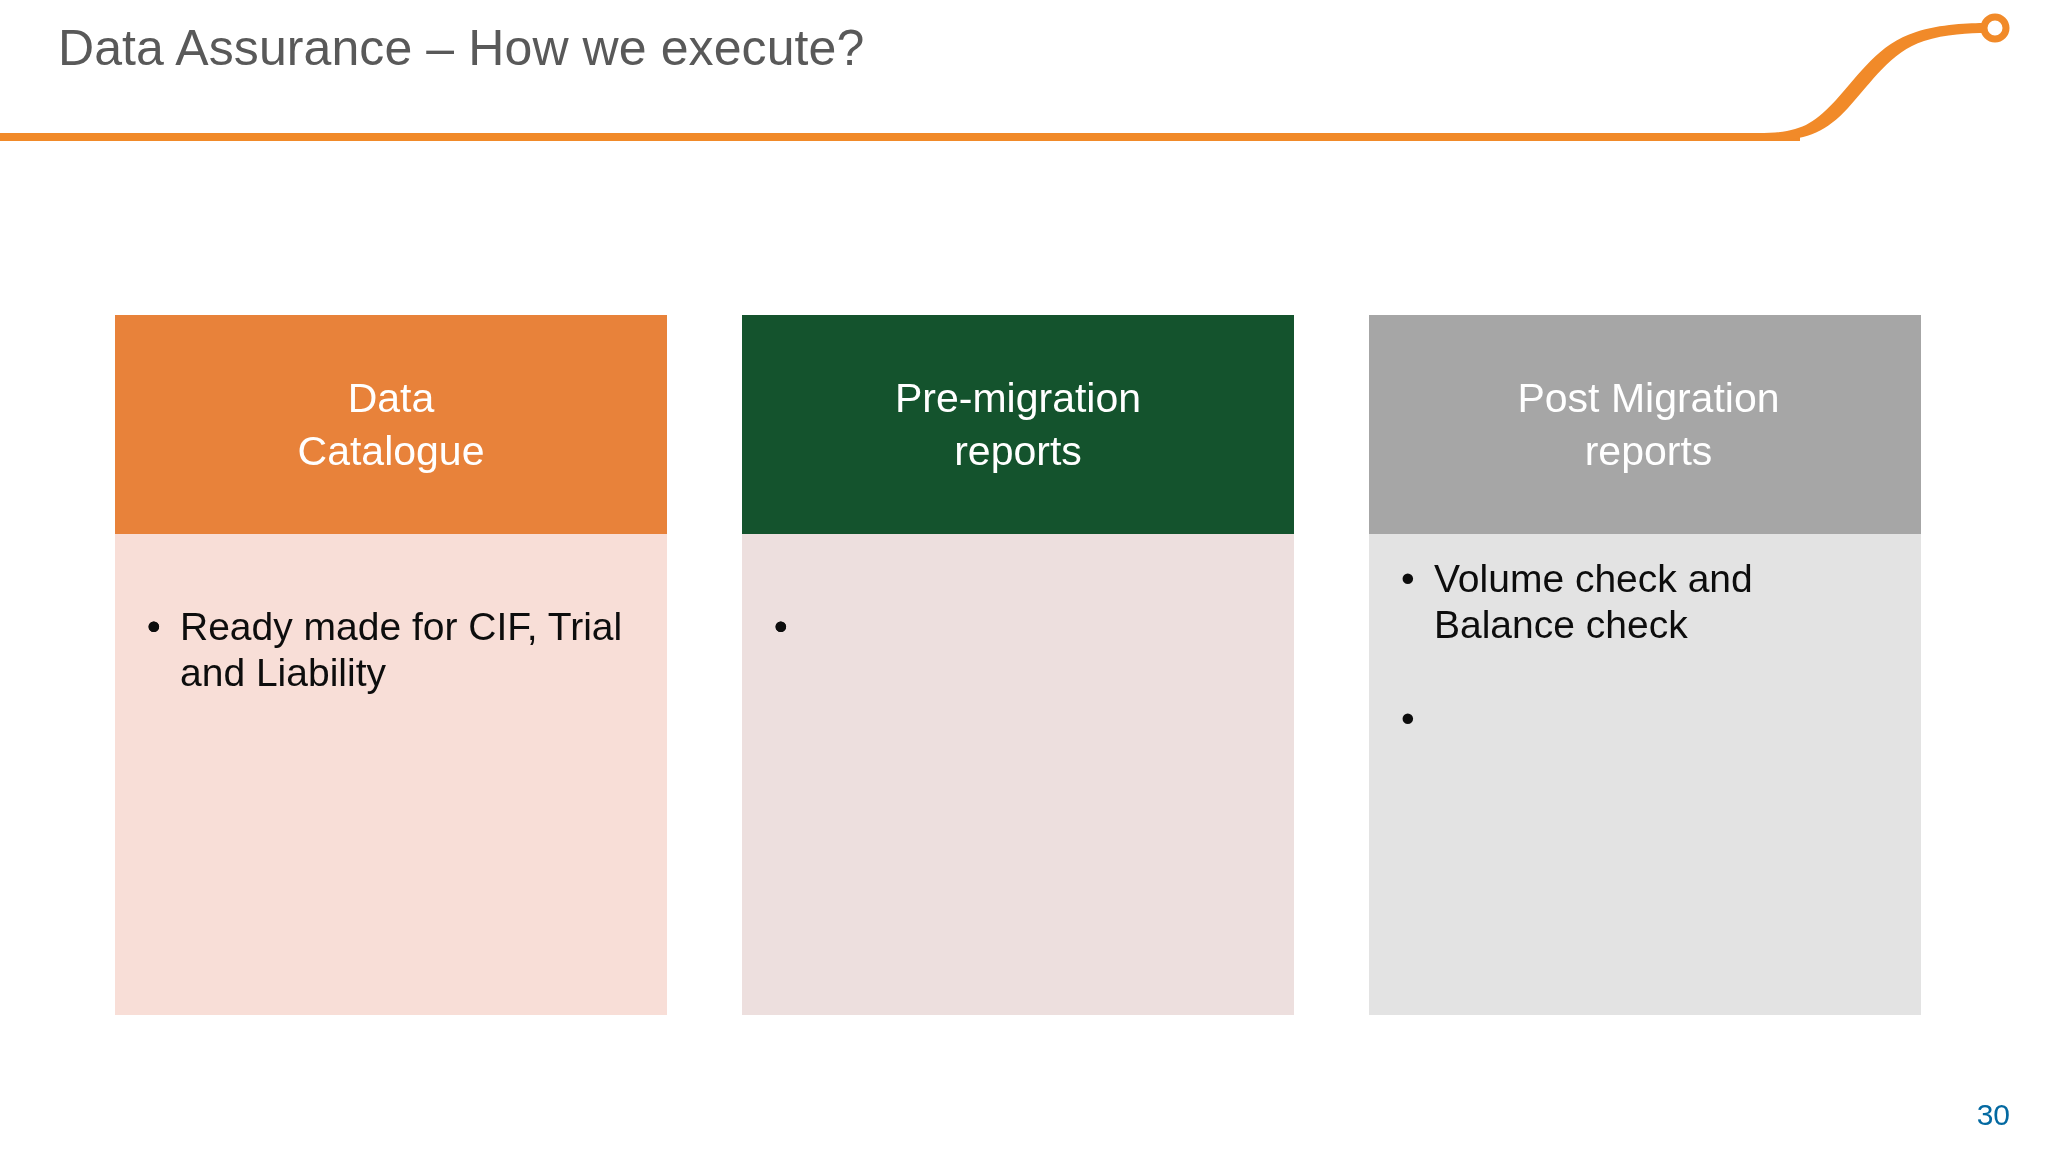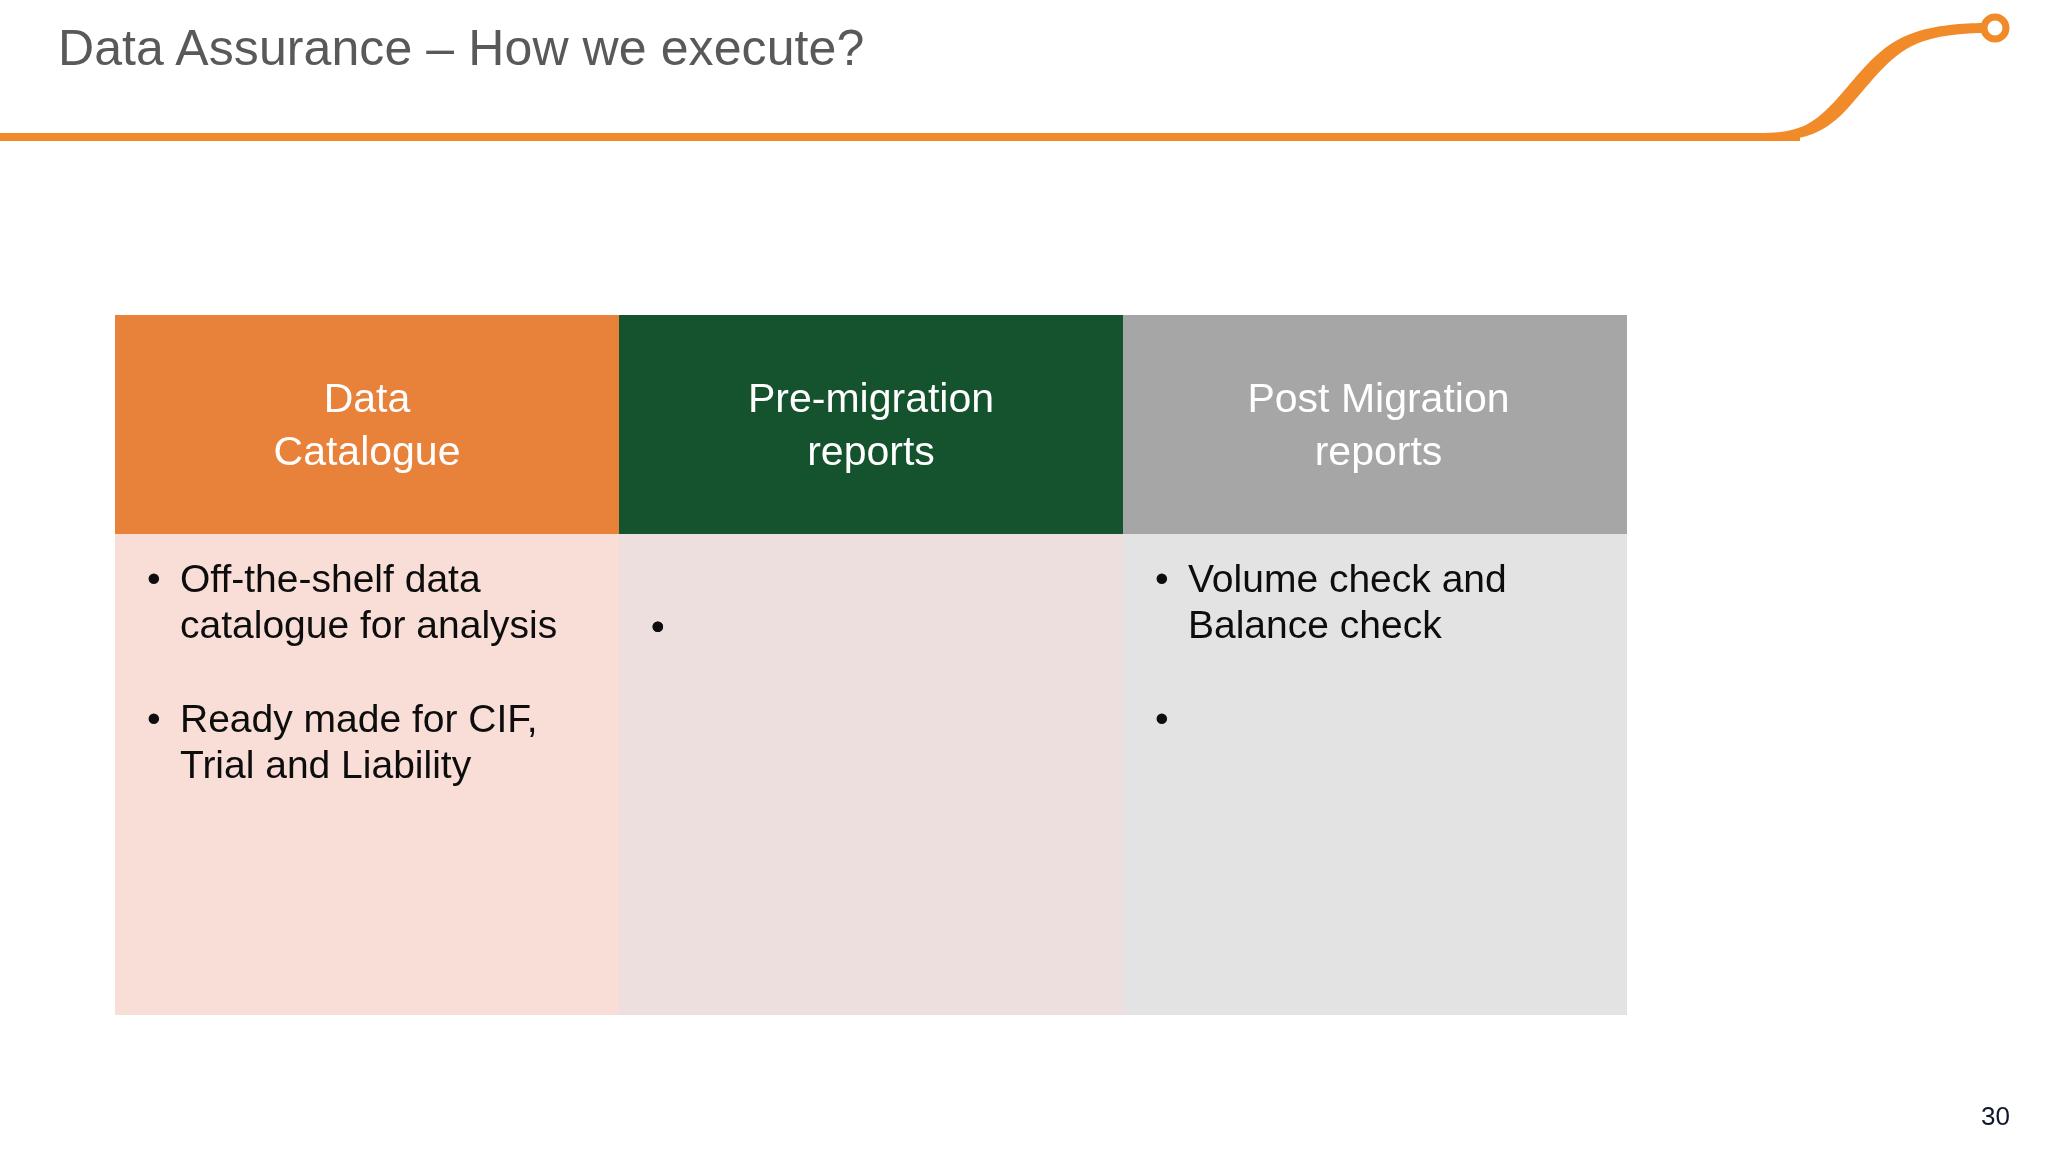--- a/index.html
+++ b/index.html
@@ -50,21 +50,21 @@
     width: 408px;
     height: 150px;
     pointer-events: none;
   }
 
   
   .cards {
     position: absolute;
     left: 115px;
     top: 315px;
-    width: 1512px;
+    width: 1806px;
     height: 700px;
     display: flex;
     flex-direction: row;
     justify-content: space-between;
   }
   .card {
     width: 552px;
     height: 700px;
     display: flex;
     flex-direction: column;
@@ -120,22 +120,22 @@
   .card-2 .card-header { background: #14532d; }
   .card-2 .card-body   { background: #EDDFDE; }
   .card-3 .card-header { background: #A6A6A6; padding-left: 21px; }
   .card-3 .card-body   { background: #E3E3E3; }
 
   
   .page-number {
     position: absolute;
     right: 38px;
     bottom: 20px;
-    font-size: 26px;
-    color: #0f172a;
+    font-size: 30px;
+    color: #0369a1;
     font-weight: 400;
   }
 </style>
 </head>
 <body>
 
 <div class="slide-header">
 
   <div class="slide-title">Data Assurance – How we execute?</div>
 
@@ -163,21 +163,20 @@
     <div class="card-header">
       <span>
         <span>Data</span><br>
         <span>Catalogue</span>
       </span>
     </div>
     <div class="card-body">
       <ul class="bullet-list">
         <li class="bullet-item">
           <span class="bullet-dot">•</span>
-          <span>Off-the-shelf data catalogue for analysis</span>
         </li>
         <li class="bullet-item">
           <span class="bullet-dot">•</span>
           <span>Ready made for CIF, Trial and Liability</span>
         </li>
       </ul>
     </div>
   </div>
 
   <div class="card card-2">

